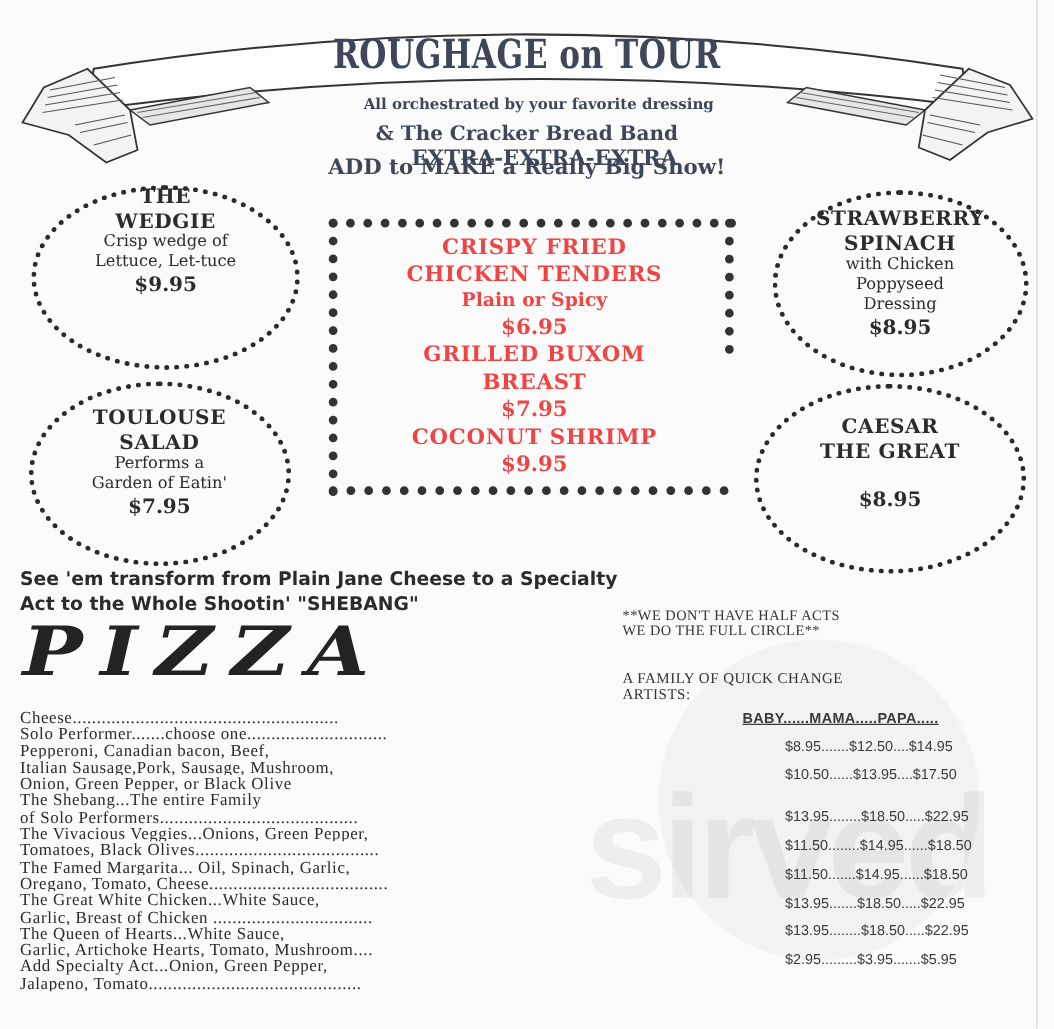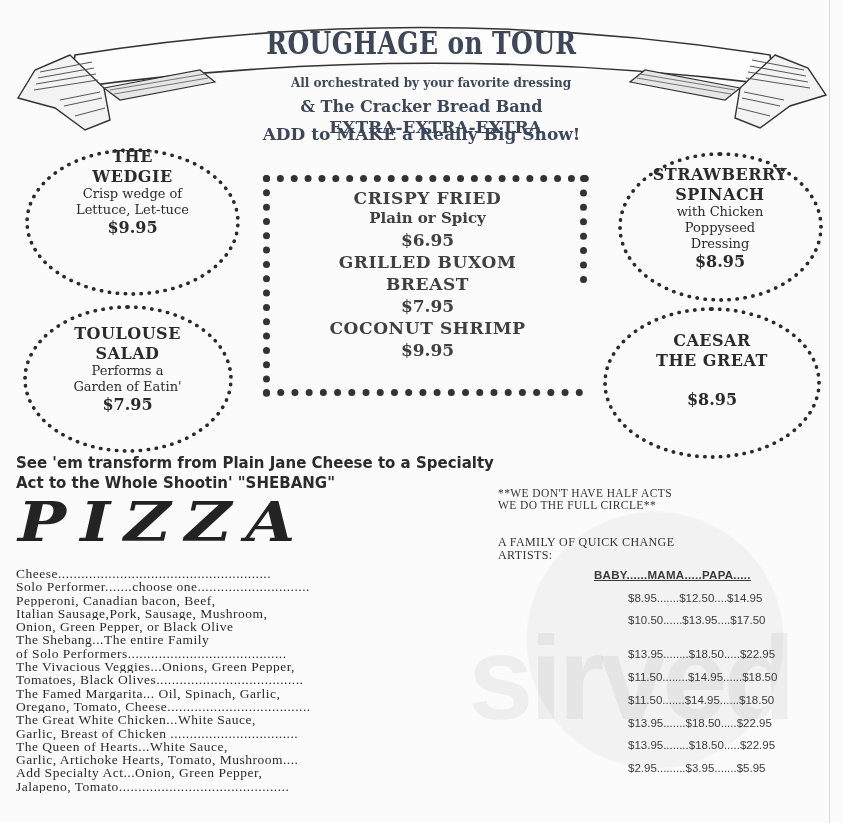--- a/index.html
+++ b/index.html
@@ -31,21 +31,21 @@
     .oval-text { position: absolute; text-align: center; font-family: "DejaVu Serif", serif; color: #2b2b2b; line-height: 1.22; }
     .oval-text .h { font-weight: bold; font-size: 16px; letter-spacing: 0.5px; }
     .oval-text .d { font-size: 13px; }
     .oval-text .p { font-weight: bold; font-size: 16px; }
 
     
     .box { position: absolute; left: 263px; top: 175px; width: 326px; height: 222px;
       border-top: 7px dotted #333; border-left: 7px dotted #333; }
     .box-right { position: absolute; left: 580px; top: 175px; width: 7px; height: 108px; border-left: 7px dotted #333; }
     .box-bottom { position: absolute; left: 263px; top: 389px; width: 320px; height: 7px; border-top: 7px dotted #333; }
-    .specials { position: absolute; left: 270px; top: 187px; width: 315px; text-align: center; color: #404040;
+    .specials { position: absolute; left: 270px; top: 187px; width: 315px; text-align: center; color: #ef4444;
       font-family: "DejaVu Serif", serif; font-weight: bold; line-height: 1.3; }
     .specials .n { font-size: 17px; letter-spacing: 0.6px; }
     .specials .s { font-size: 15px; }
     .specials .p { font-size: 17px; }
 
     
     .transform-text { position: absolute; left: 16px; font-family: "DejaVu Sans", sans-serif; font-weight: bold;
       font-size: 15px; color: #2b2b2b; }
     .tt1 { top: 454px; }
     .tt2 { top: 474px; }
@@ -125,20 +125,21 @@
   <div class="h">CAESAR</div>
   <div class="h">THE GREAT</div>
   <div class="p" style="margin-top:20px;">$8.95</div>
 </div>
 
 <div class="box"></div>
 <div class="box-right"></div>
 <div class="box-bottom"></div>
 <div class="specials">
   <div class="n">CRISPY FRIED</div>
+  <div class="n">CHICKEN TENDERS</div>
   <div class="s">Plain or Spicy</div>
   <div class="p">$6.95</div>
   <div class="n">GRILLED BUXOM</div>
   <div class="n">BREAST</div>
   <div class="p">$7.95</div>
   <div class="n">COCONUT SHRIMP</div>
   <div class="p">$9.95</div>
 </div>
 
 <div class="transform-text tt1">See 'em transform from Plain Jane Cheese to a Specialty</div>

